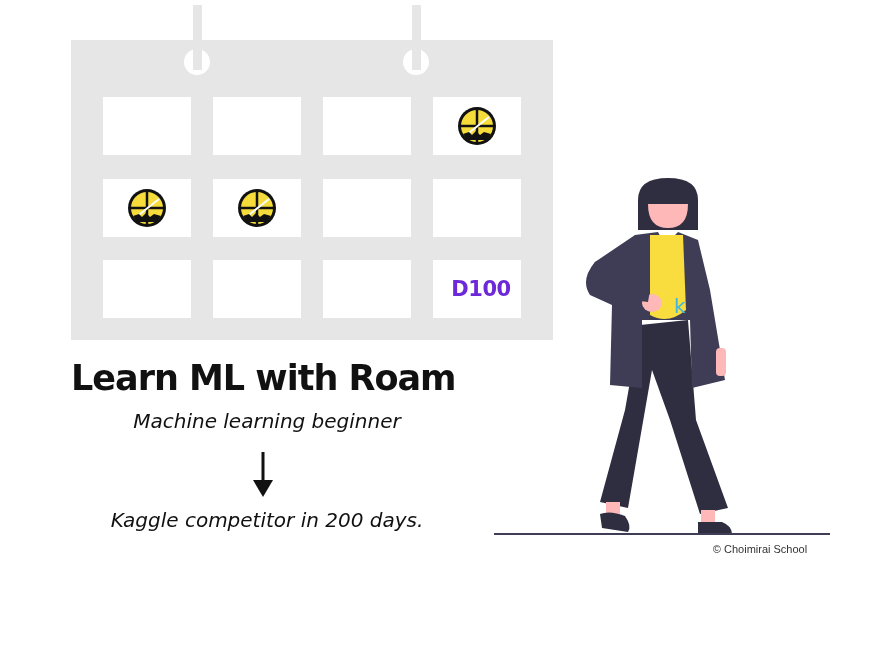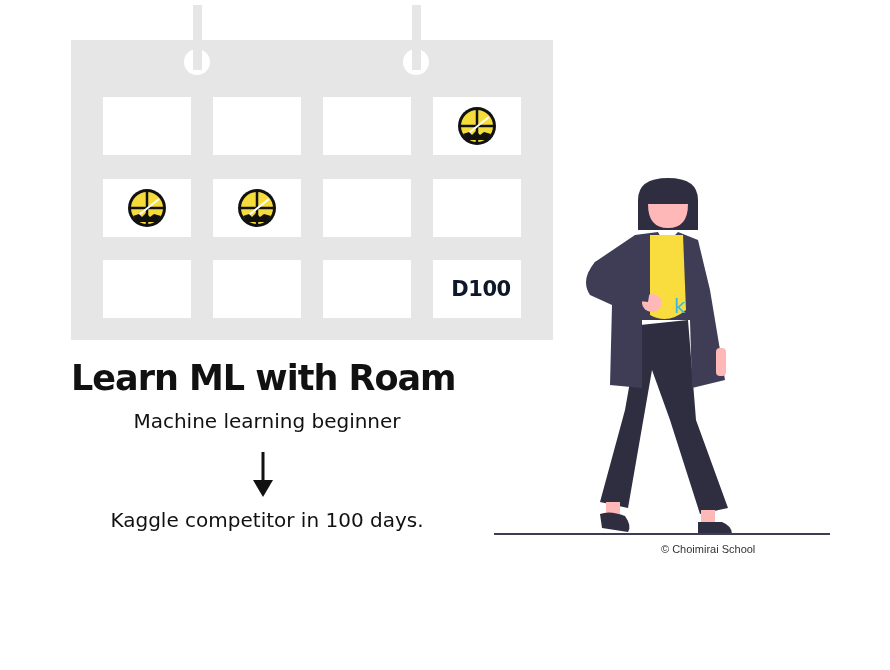--- a/index.html
+++ b/index.html
@@ -2,25 +2,25 @@
 <html><head>
 <meta charset="utf-8">
 <style>
   html, body { margin:0; padding:0; background:#ffffff; }
   body { width:890px; height:670px; position:relative; overflow:hidden; font-family:"Liberation Sans", sans-serif; }
   .abs { position:absolute; }
   .calendar { left:71px; top:40px; width:482px; height:300px; background:#e6e6e6; }
   .peg { width:9px; height:60px; background:#e6e6e6; top:5px; }
   .ring { width:26px; height:26px; border-radius:50%; background:#ffffff; }
   .cell { width:88px; height:58px; background:#ffffff; display:flex; align-items:center; justify-content:center; }
-  .cell-label { font-family:"DejaVu Sans", sans-serif; font-weight:bold; font-size:21px; color:#0f172a; letter-spacing:-0.5px;margin-left:8px; }
+  .cell-label { font-family:"DejaVu Sans", sans-serif; font-weight:bold; font-size:21px; color:#6d28d9; letter-spacing:-0.5px;margin-left:8px; }
   .title { left:71px; top:358px; width:392px; text-align:left; font-family:"DejaVu Sans", sans-serif; font-weight:bold; font-size:35px; color:#111; letter-spacing:-1px; white-space:nowrap; }
-  .sub { font-family:"DejaVu Sans", sans-serif; font-size:20px; color:#111; text-align:center; white-space:nowrap; }
+  .sub { font-family:"DejaVu Sans", sans-serif; font-size:20px; color:#111; text-align:center; white-space:nowrap;font-style:italic; }
   .ground { left:494px; top:533px; width:336px; height:2px; background:#3f3d56; }
-  .credit { left:661px; top:543px; width:140px; text-align:left; font-size:11px; color:#333; }
+  .credit { left:690px; top:543px; width:140px; text-align:center; font-size:11px; color:#333; }
 </style>
 </head>
 <body>
 
 <div class="abs calendar"></div>
 <div class="abs peg" style="left:193px;"></div>
 <div class="abs peg" style="left:412px;"></div>
 <div class="abs ring" style="left:184px; top:49px;"></div>
 <div class="abs ring" style="left:403px; top:49px;"></div>
 <div class="abs peg" style="left:193px; top:40px; height:30px; background:#e6e6e6;"></div>
@@ -69,21 +69,21 @@
 <div class="abs cell" style="left:433px; top:260px;">
   <span class="cell-label">D100</span>
 </div>
 
 <div class="abs title">Learn ML with Roam</div>
 <div class="abs sub" style="left:71px; top:409px; width:392px;">Machine learning beginner</div>
 <svg class="abs" style="left:251px; top:452px;" width="24" height="46" viewBox="0 0 24 46">
   <rect x="10.5" y="0" width="3" height="32" fill="#111"></rect>
   <polygon points="2,28 22,28 12,45" fill="#111"></polygon>
 </svg>
-<div class="abs sub" style="left:71px; top:508px; width:392px;">Kaggle competitor in 100 days.</div>
+<div class="abs sub" style="left:71px; top:508px; width:392px;">Kaggle competitor in 200 days.</div>
 
 <svg class="abs" style="left:570px; top:170px;" width="180" height="370" viewBox="0 0 180 370">
 
   <polygon points="70,155 118,150 126,250 158,338 130,344 100,250 82,200 58,338 30,332 55,240" fill="#2f2e41"></polygon>
 
   <rect x="36" y="332" width="14" height="14" fill="#ffb8b8"></rect>
   <rect x="131" y="340" width="14" height="14" fill="#ffb8b8"></rect>
 
   <path d="M30,344 Q40,340 55,346 Q62,356 58,362 L32,358 Z" fill="#2f2e41"></path>
   <path d="M128,352 L152,352 Q162,356 162,364 L128,364 Z" fill="#2f2e41"></path>

